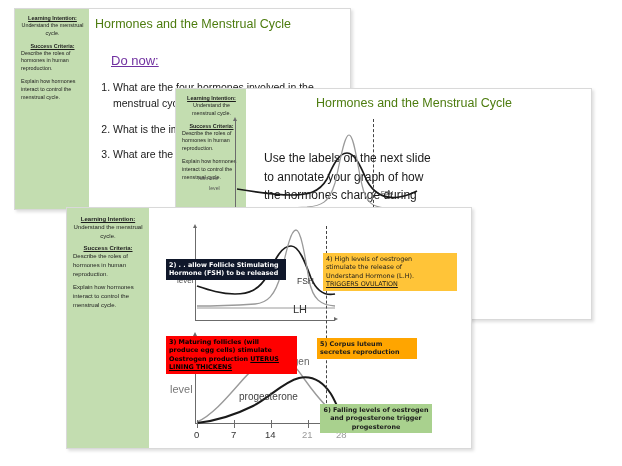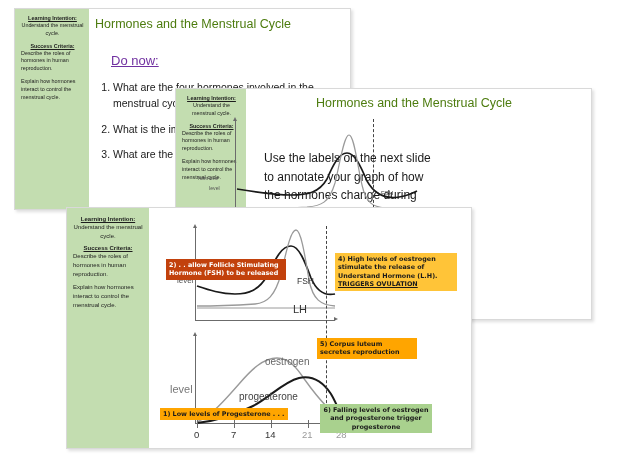--- a/index.html
+++ b/index.html
@@ -53,21 +53,21 @@
 
   
   .g3label{position:absolute;font-size:8px;color:#555;white-space:nowrap;}
   .g3curve{position:absolute;font-size:8.5px;color:#333;white-space:nowrap;}
   .g3ticknum{position:absolute;font-size:9.5px;color:#333;}
 
   
   .callout{position:absolute;box-sizing:border-box;padding:2px 3px;
            font-family:"DejaVu Sans",sans-serif;font-size:6.4px;line-height:1.32;
            color:#1a1a1a;}
-  .c-green{background:#c2410c;color:#ffffff;font-weight:bold;}
+  .c-green{background:#0f172a;color:#ffffff;font-weight:bold;}
   .c-amber{background:#ffc438;}
   .c-red{background:#ff0000;color:#000;font-weight:bold;}
   .c-orange{background:#ffa500;font-weight:bold;}
   .c-lgreen{background:#a9d18e;font-weight:bold;text-align:center;}
   .c-orange2{background:#ffa500;font-weight:bold;}
 </style>
 </head>
 <body>
 
 <div class="slide" id="slide1">
@@ -215,33 +215,37 @@
     <div class="g3ticknum" style="left:164px;top:221px;">7</div>
     <div class="g3ticknum" style="left:198px;top:221px;">14</div>
     <div class="g3ticknum" style="left:235px;top:221px;color:#9a9a9a;">21</div>
     <div class="g3ticknum" style="left:269px;top:221px;color:#9a9a9a;">28</div>
 
     <div class="ovul" style="left:259px;top:18px;height:197px;"></div>
   </div>
 
   <div class="callout c-green" style="left:99px;top:51px;width:120px;">2)  . . allow Follicle Stimulating Hormone (FSH) to be released</div>
 
-  <div class="callout c-amber" style="left:268px;top:45px;width:122px;font-weight:bold;">
+  <div class="callout c-amber" style="left:256px;top:45px;width:134px;">
     <div>4) High levels of oestrogen</div>
     <div>stimulate the release of</div>
     <div>Understand Hormone (L.H).</div>
     <div style="text-decoration:underline;">TRIGGERS OVULATION</div>
   </div>
 
+  <div class="callout c-red" style="left:99px;top:128px;width:131px;">
+    <div>3) Maturing follicles (will</div>
+    <div>produce egg cells) stimulate</div>
+    <div><span>Oestrogen production </span><span style="text-decoration:underline;">UTERUS LINING THICKENS</span></div>
+  </div>
 
   <div class="callout c-orange" style="left:250px;top:130px;width:100px;">
     <div>5) Corpus luteum</div>
     <div>secretes reproduction</div>
   </div>
 
-  <div class="callout c-orange2" style="left:93px;top:200px;width:128px;">1) Low levels of Progesterone . . .</div>
 
   <div class="callout c-lgreen" style="left:253px;top:196px;width:112px;">
     <div>6) Falling levels of oestrogen</div>
     <div>and progesterone trigger</div>
     <div>progesterone</div>
   </div>
 </div>
 
 </body></html>

